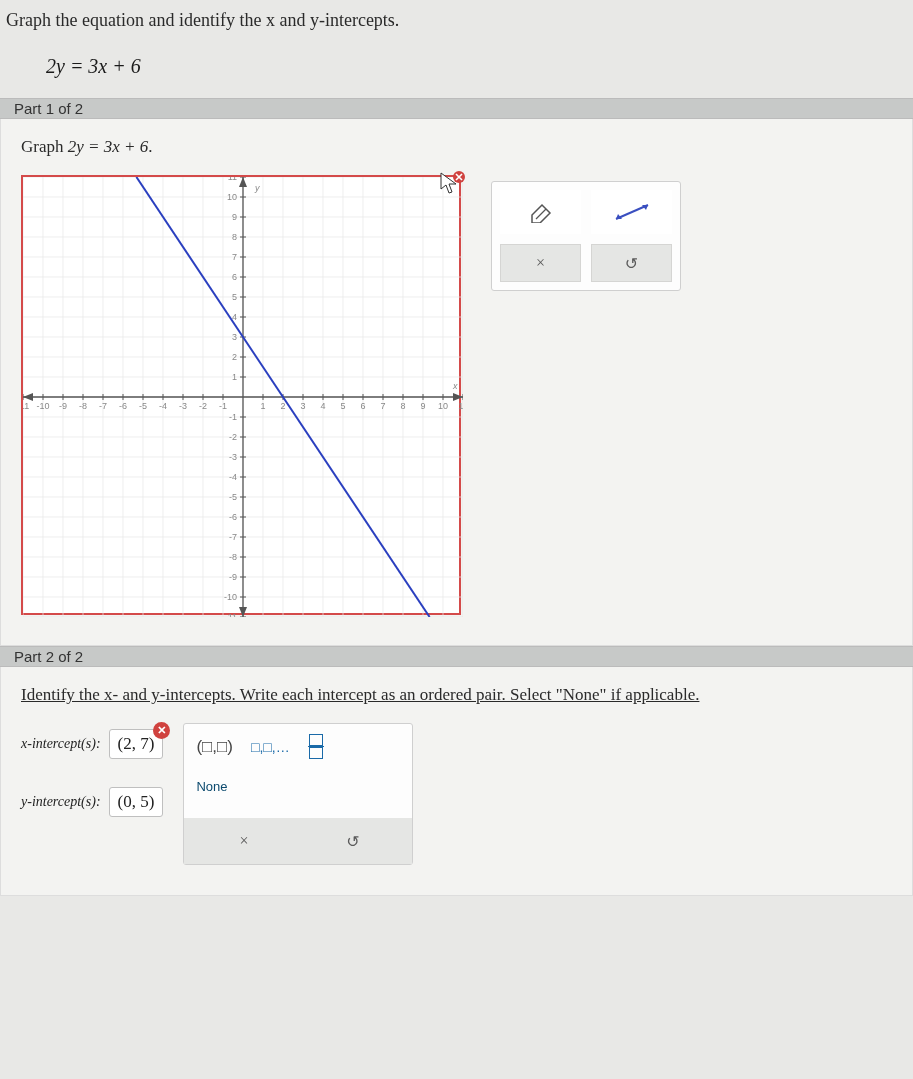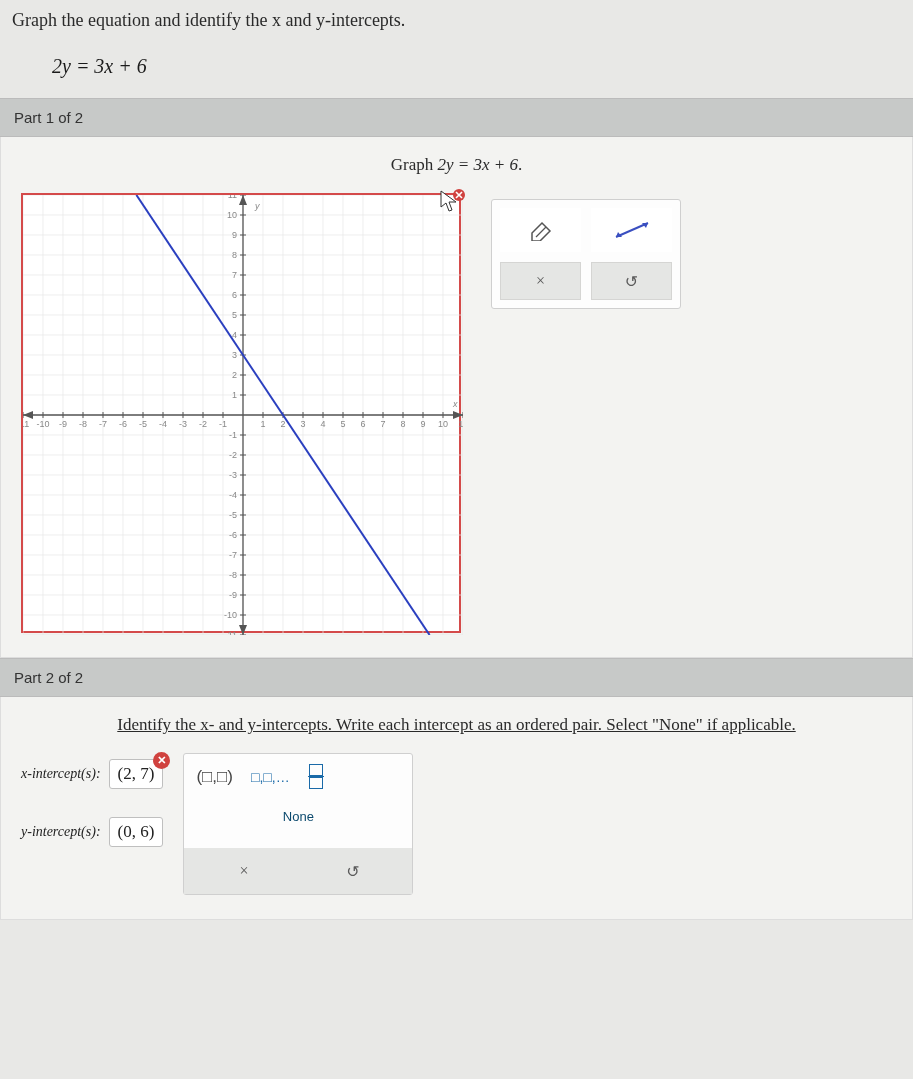--- a/index.html
+++ b/index.html
@@ -3,48 +3,47 @@
 <meta charset="utf-8">
 <style>
   * { box-sizing: border-box; margin: 0; padding: 0; }
   body {
     font-family: Georgia, 'Times New Roman', serif;
     background: #e8e8e6;
     width: 913px;
     color: #222;
   }
   .page-header {
-    padding: 10px 6px 20px 12px;
+    padding: 10px 6px 20px 6px;
   }
   .page-title {
     font-size: 18px;
     color: #2a2a2a;
     margin-bottom: 24px;
   }
   .equation-main {
     font-size: 20px;
     font-style: italic;
     padding-left: 40px;
     color: #1a1a1a;
   }
   .part-header {
     background: #c7c9c8;
-    padding: 10px 14px;
+    padding: 1px 14px;
     font-family: Arial, sans-serif;
     font-size: 15px;
     color: #333;
     border-top: 1px solid #bbb;
     border-bottom: 1px solid #bbb;
   }
   .part-body {
     background: #f3f3f1;
-    padding: 18px 20px 24px 20px;
+    padding: 18px 20px 30px 20px;
     border: 1px solid #ddd;
     border-top: none;
-    text-align: center;
   }
   .part-instruction {
     font-size: 17px;
     color: #2a2a2a;
     margin-bottom: 18px;
   }
   .part-instruction .equation {
     font-style: italic;
   }
 
@@ -436,21 +435,21 @@
       <div class="intercept-line">
         <span class="intercept-label">x-intercept(s):</span>
         <span class="answer-box">
           <span class="pair">(2, 7)</span>
           <span class="badge-x">✕</span>
         </span>
       </div>
       <div class="intercept-line">
         <span class="intercept-label">y-intercept(s):</span>
         <span class="answer-box">
-          <span class="pair">(0, 6)</span>
+          <span class="pair">(0, 5)</span>
         </span>
       </div>
     </div>
 
     <div class="palette">
       <div class="pal-row1">
         <span class="pal-item">(□,□)</span>
         <span class="pal-item" style="color:#1a6aa8;font-size:14px;">□,□,…</span>
         <span class="pal-fraction">
           <span class="fn"></span>

